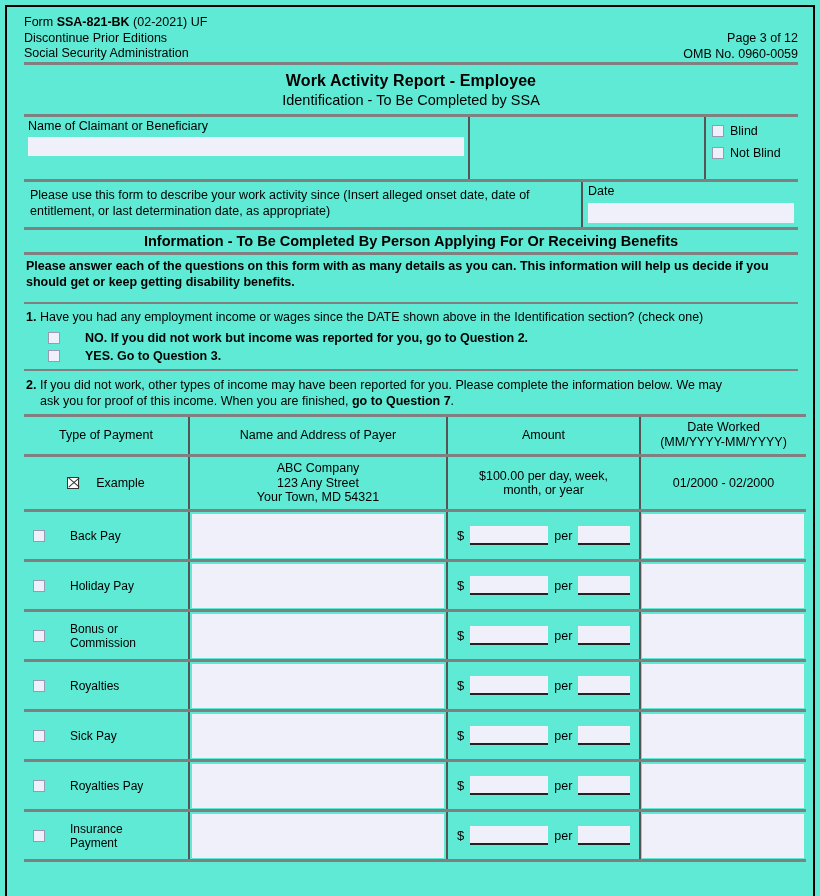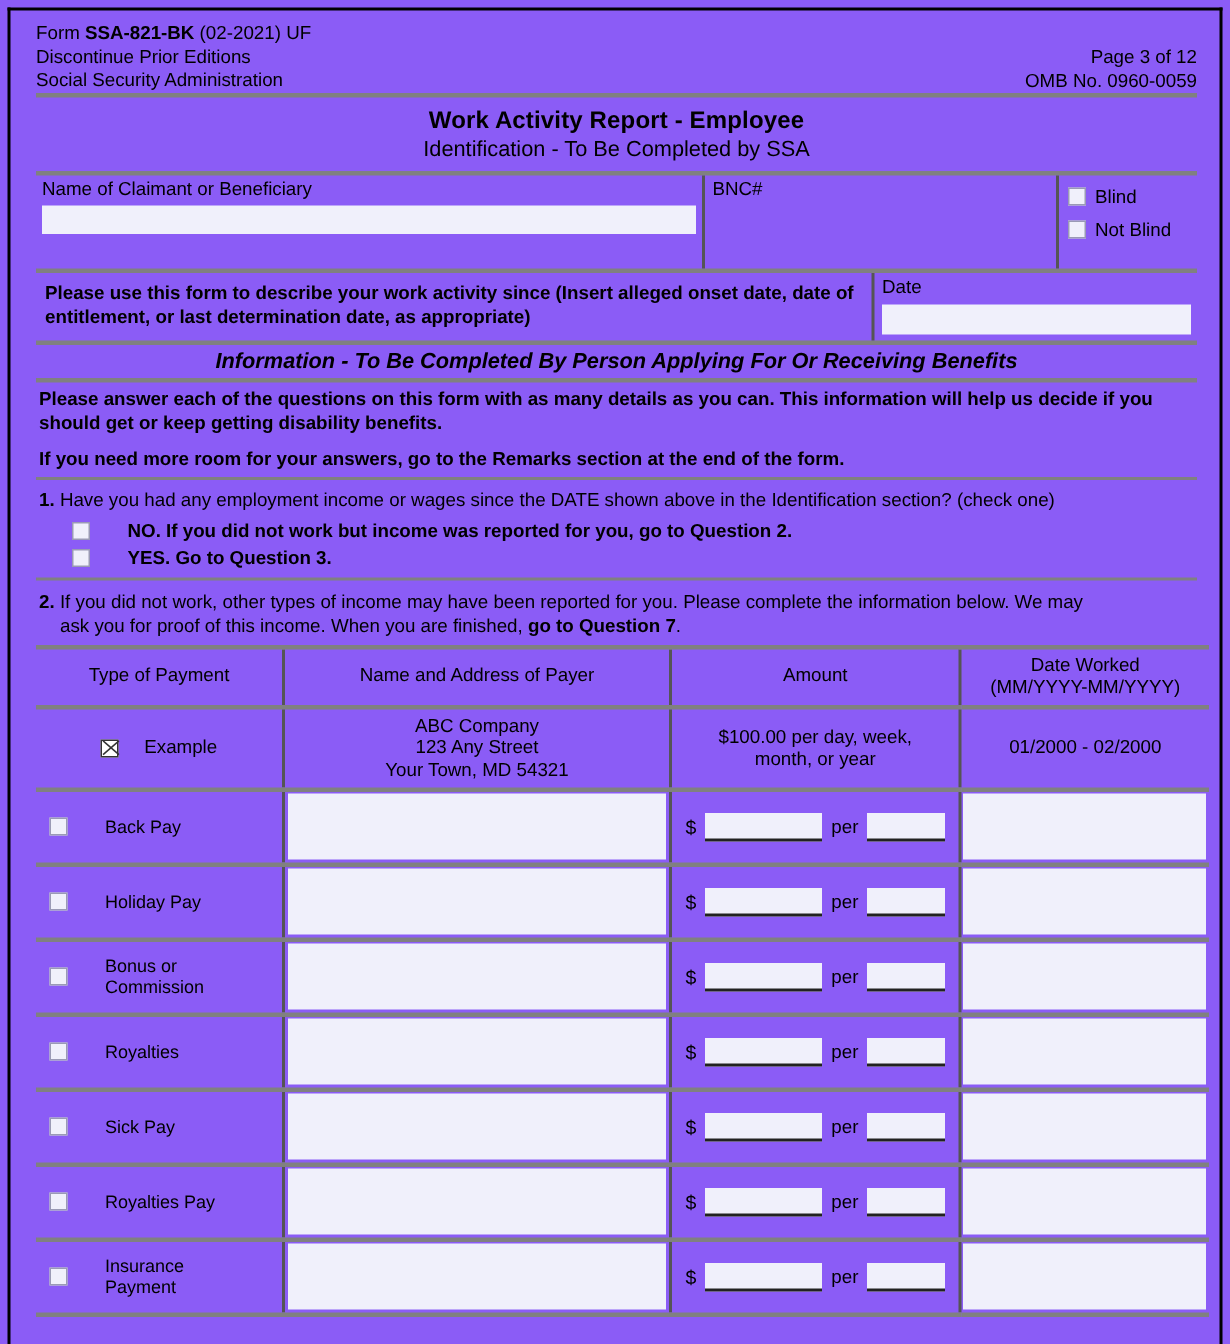--- a/index.html
+++ b/index.html
@@ -16,21 +16,21 @@
     overflow: hidden;
   }
 
   
   .page {
     position: relative;
     box-sizing: border-box;
     width: 820px;
     height: 896px;
     padding: 5px 6px 0 6px;
-    background: #8b5cf6;
+    background: #5eead4;
   }
   .page-border {
     position: absolute;
     left: 5px;
     top: 5px;
     right: 5px;
     bottom: 0;
     border: 2px solid #000000;
     border-bottom: none;
     pointer-events: none;
@@ -124,21 +124,21 @@
   
   .useform {
     display: flex;
     border-bottom: 3px solid #808080;
   }
   .useform-text {
     flex: 1;
     box-sizing: border-box;
     padding: 5px 8px 5px 6px;
     font-size: 12.5px;
-    font-weight: bold;
+    font-weight: normal;
     line-height: 16px;
     border-right: 2px solid #555;
   }
   .useform-date {
     width: 215px;
     box-sizing: border-box;
     padding: 2px 4px 4px 5px;
   }
   .date-fill {
     background: #f0f0fb;
@@ -146,21 +146,20 @@
     margin-top: 4px;
   }
 
   
   .banner {
     text-align: center;
     font-size: 14.5px;
     font-weight: bold;
     padding: 3px 0 3px 0;
     border-bottom: 3px solid #808080;
-    font-style: italic;
   }
 
   
   .instr {
     font-size: 12.5px;
     font-weight: bold;
     line-height: 15.5px;
     padding: 4px 2px 3px 2px;
   }
   .instr-gap { height: 9px; }
@@ -325,21 +324,20 @@
 
     <div class="title-main">Work Activity Report - Employee</div>
     <div class="title-sub">Identification - To Be Completed by SSA</div>
 
     <div class="ident">
       <div class="ident-name">
         <div class="cell-label">Name of Claimant or Beneficiary</div>
         <div class="fill"></div>
       </div>
       <div class="ident-bnc">
-        <div class="cell-label">BNC#</div>
         <div style="height:19px;margin-top:3px;"></div>
       </div>
       <div class="ident-blind">
         <div class="blind-line">
           <span class="cb"></span>
           <span>Blind</span>
         </div>
         <div class="blind-line">
           <span class="cb"></span>
           <span>Not Blind</span>
@@ -353,21 +351,20 @@
         <div class="cell-label">Date</div>
         <div class="date-fill"></div>
       </div>
     </div>
 
     <div class="banner">Information - To Be Completed By Person Applying For Or Receiving Benefits</div>
 
     <div class="instr">
       <div>Please answer each of the questions on this form with as many details as you can. This information will help us decide if you should get or keep getting disability benefits.</div>
       <div class="instr-gap"></div>
-      <div>If you need more room for your answers, go to the Remarks section at the end of the form.</div>
     </div>
 
     <div class="rule-thin"></div>
 
     <div class="q">
       <span class="b">1.</span>
       <span>Have you had any employment income or wages since the DATE shown above in the Identification section? (check one)</span>
     </div>
     <div class="q-opt">
       <span class="cb"></span>

